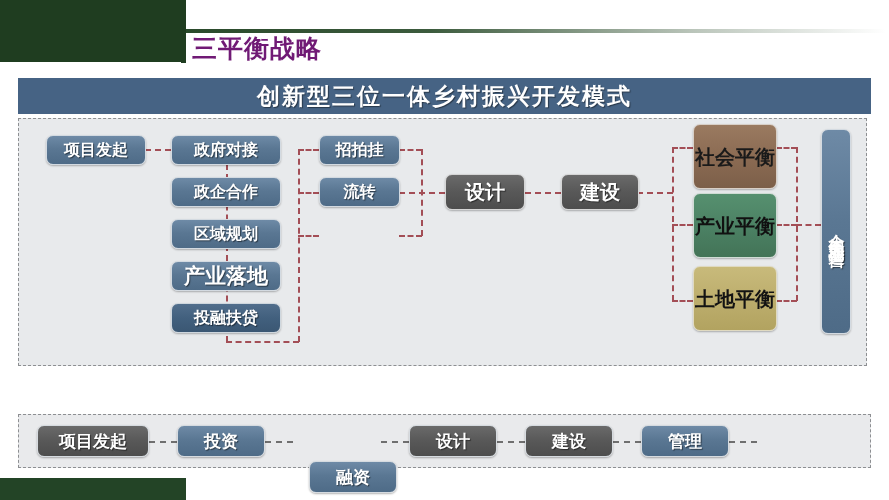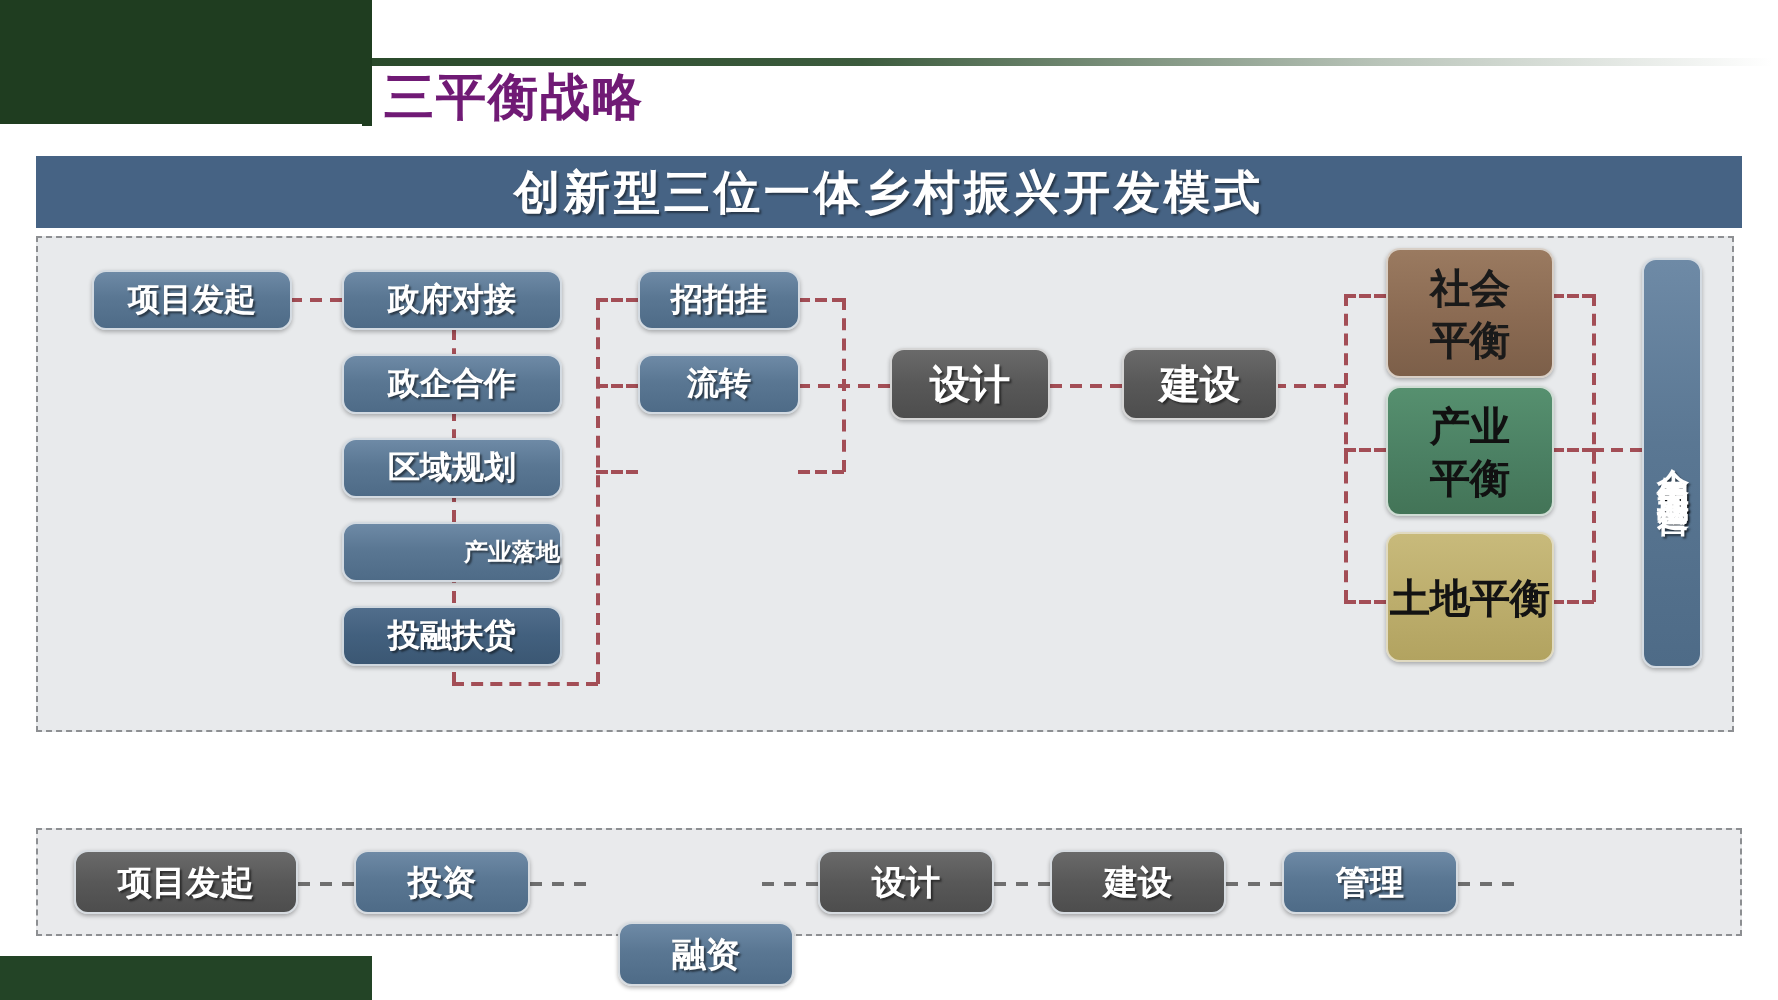--- a/index.html
+++ b/index.html
@@ -169,46 +169,46 @@
 
     <div class="node n-blue" style="left:152px;top:16px;width:110px;height:30px;font-size:16px;">
       <span>政府对接</span>
     </div>
     <div class="node n-blue" style="left:152px;top:58px;width:110px;height:30px;font-size:16px;">
       <span>政企合作</span>
     </div>
     <div class="node n-blue" style="left:152px;top:100px;width:110px;height:30px;font-size:16px;">
       <span>区域规划</span>
     </div>
-    <div class="node n-blue" style="left:152px;top:142px;width:110px;height:30px;font-size:12px;justify-content:flex-end;">
+    <div class="node n-blue" style="left:152px;top:142px;width:110px;height:30px;font-size:21px;">
       <span>产业落地</span>
     </div>
     <div class="node n-blue-dark" style="left:152px;top:184px;width:110px;height:30px;font-size:16px;text-align:center;">
       <span>投融扶贷</span>
     </div>
 
     <div class="node n-blue" style="left:300px;top:16px;width:81px;height:30px;font-size:16px;">
       <span>招拍挂</span>
     </div>
     <div class="node n-blue" style="left:300px;top:58px;width:81px;height:30px;font-size:16px;">
       <span>流转</span>
     </div>
 
     <div class="node n-gray" style="left:426px;top:55px;width:80px;height:36px;font-size:20px;">
       <span>设计</span>
     </div>
     <div class="node n-gray" style="left:542px;top:55px;width:78px;height:36px;font-size:20px;">
       <span>建设</span>
     </div>
 
-    <div class="node n-brown" style="left:674px;top:5px;width:84px;height:65px;font-size:20px;flex-direction:column;line-height:26px;">
+    <div class="node n-brown" style="left:674px;top:5px;width:84px;height:65px;font-size:20px;flex-direction:row;line-height:26px;">
       <span>社会</span>
       <span>平衡</span>
     </div>
-    <div class="node n-green" style="left:674px;top:74px;width:84px;height:65px;font-size:20px;flex-direction:column;line-height:26px;">
+    <div class="node n-green" style="left:674px;top:74px;width:84px;height:65px;font-size:20px;flex-direction:row;line-height:26px;">
       <span>产业</span>
       <span>平衡</span>
     </div>
     <div class="node n-gold" style="left:674px;top:147px;width:84px;height:65px;font-size:20px;flex-direction:row;line-height:26px;">
       <span>土地</span>
       <span>平衡</span>
     </div>
 
     <div class="node n-blue n-vert" style="left:802px;top:10px;width:30px;height:205px;font-size:16px;">
       <span>全生命周期运营</span>

